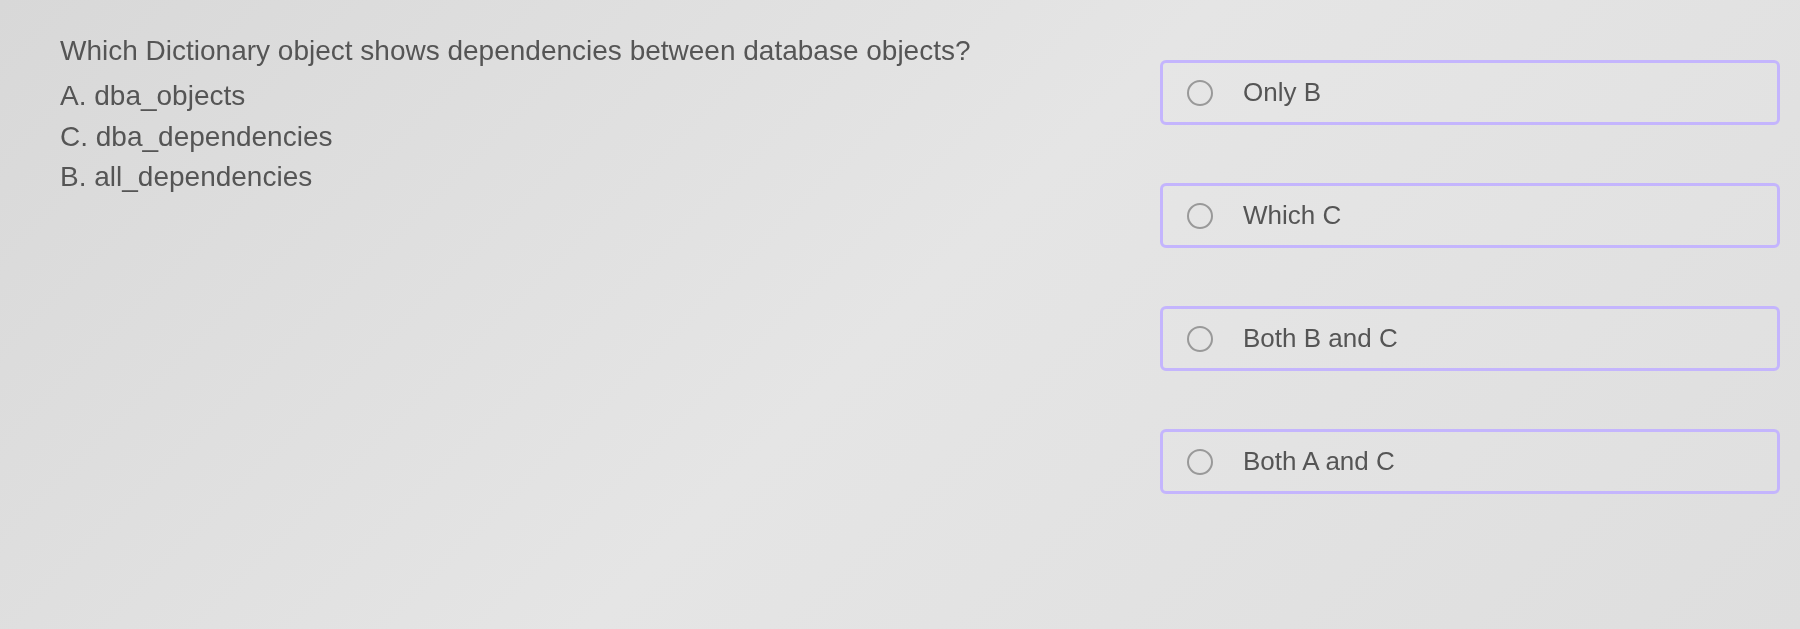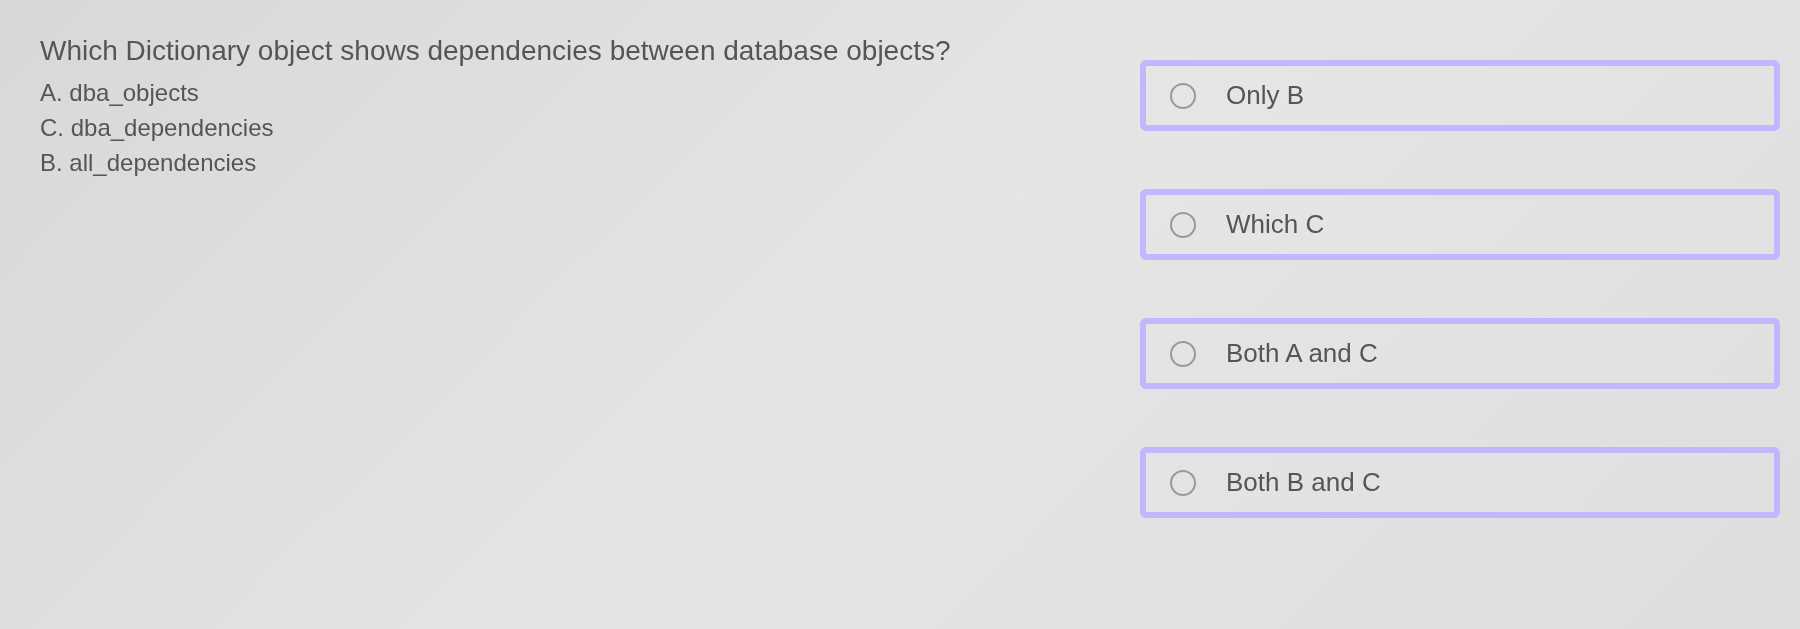--- a/index.html
+++ b/index.html
@@ -13,46 +13,47 @@
       background: linear-gradient(135deg, #d8d8d8 0%, #e5e5e5 50%, #dedede 100%);
       font-family: 'Segoe UI', Arial, sans-serif;
       display: flex;
       overflow: hidden;
       position: relative;
     }
     .question-area {
       flex: 0 0 1080px;
       padding: 30px 40px;
       color: #555;
+      margin-left: 20px;
     }
     .question-text {
       font-size: 28px;
       line-height: 1.5;
       font-weight: 400;
       color: #555;
       margin-bottom: 4px;
     }
     .option-line {
-      font-size: 24px;
+      font-size: 28px;
       line-height: 1.45;
       font-weight: 400;
       color: #555;
     }
     .answers-area {
       flex: 1;
       padding: 60px 20px 20px 60px;
       display: flex;
       flex-direction: column;
       gap: 58px;
     }
     .answer-choice {
       display: flex;
       align-items: center;
       gap: 30px;
-      border: 6px solid #c4b5fd;
+      border: 3px solid #c4b5fd;
       border-radius: 6px;
       padding: 14px 24px;
       background: rgba(255,255,255,0.05);
       cursor: pointer;
       min-height: 64px;
     }
     .radio-circle {
       width: 26px;
       height: 26px;
       border: 2px solid #999;
@@ -86,19 +87,19 @@
   <div class="answer-choice">
     <div class="radio-circle"></div>
     <div class="answer-label">Only B</div>
   </div>
   <div class="answer-choice">
     <div class="radio-circle"></div>
     <div class="answer-label">Which C</div>
   </div>
   <div class="answer-choice">
     <div class="radio-circle"></div>
-    <div class="answer-label">Both A and C</div>
+    <div class="answer-label">Both B and C</div>
   </div>
   <div class="answer-choice">
     <div class="radio-circle"></div>
-    <div class="answer-label">Both B and C</div>
+    <div class="answer-label">Both A and C</div>
   </div>
 </div>
 
 </body></html>

